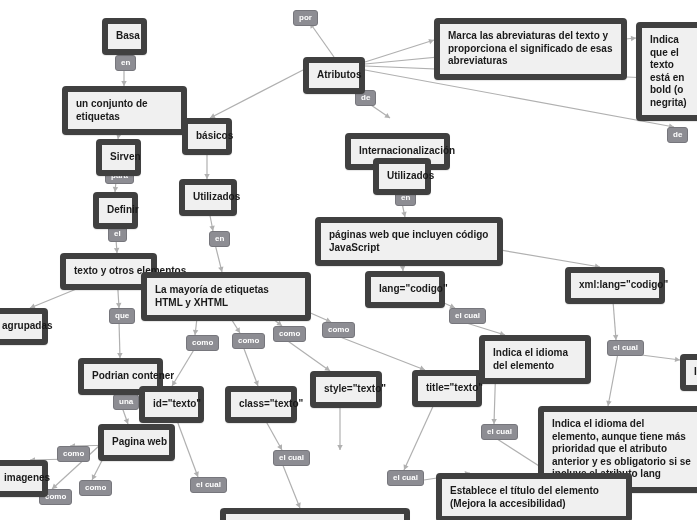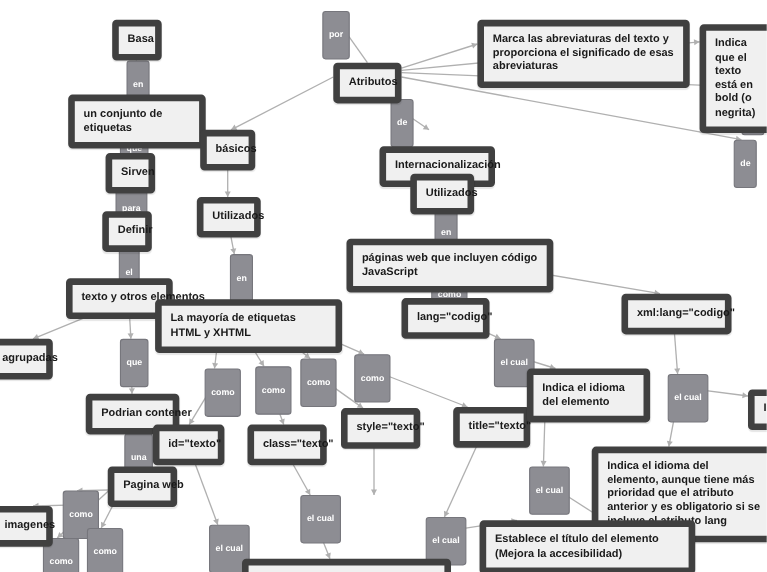--- a/index.html
+++ b/index.html
@@ -30,21 +30,21 @@
   .node.wrap{white-space:normal;text-align:left;}
   .label{
     position:absolute;
     box-sizing:border-box;
     background:#8d8d93;
     border:1px solid #76767c;
     border-radius:3px;
     color:#ffffff;
     font-size:8px;
     font-weight:bold;
-    padding:17px 5px;
+    padding:3px 5px;
     text-align:center;
     white-space:nowrap;
     line-height:1;
   }
 </style>
 </head>
 <body>
 
 <div id="canvas">
   <svg class="edges" id="edges-svg">
@@ -187,21 +187,21 @@
       <div class="label" style="left: 395px; top: 190px;">en</div>
       <div class="label" style="left: 392px; top: 246px;">como</div>
     </div>
   <div id="nodes-layer">
       <div class="node" style="left: 102px; top: 18px; width: 45px; min-height: 21px;">Basa</div>
       <div class="node wrap" style="left: 62px; top: 86px; width: 125px; min-height: 21px;">un conjunto de etiquetas</div>
       <div class="node" style="left: 96px; top: 139px; width: 45px; min-height: 21px;">Sirven</div>
       <div class="node" style="left: 93px; top: 192px; width: 45px; min-height: 21px;">Definir</div>
       <div class="node" style="left: 60px; top: 253px; width: 97px; min-height: 21px;">texto y otros elementos</div>
       <div class="node" style="left: 78px; top: 358px; width: 85px; min-height: 21px;">Podrian contener</div>
-      <div class="node" style="left: 98px; top: 424px; width: 63px; min-height: 21px;">Pagina web</div>
+      <div class="node" style="left: 98px; top: 424px; width: 77px; min-height: 21px;">Pagina web</div>
       <div class="node" style="left: -10px; top: 460px; width: 58px; min-height: 21px;">imagenes</div>
       <div class="node" style="left: -12px; top: 308px; width: 60px; min-height: 21px;">agrupadas</div>
       <div class="node" style="left: 303px; top: 57px; width: 62px; min-height: 21px;">Atributos</div>
       <div class="node" style="left: 182px; top: 118px; width: 50px; min-height: 21px;">básicos</div>
       <div class="node" style="left: 179px; top: 179px; width: 58px; min-height: 21px;">Utilizados</div>
       <div class="node wrap" style="left: 141px; top: 272px; width: 170px; min-height: 21px;">La mayoría de etiquetas HTML y XHTML</div>
       <div class="node" style="left: 139px; top: 386px; width: 65px; min-height: 21px;">id="texto"</div>
       <div class="node" style="left: 225px; top: 386px; width: 72px; min-height: 21px;">class="texto"</div>
       <div class="node" style="left: 310px; top: 371px; width: 72px; min-height: 21px;">style="texto"</div>
       <div class="node" style="left: 412px; top: 370px; width: 70px; min-height: 21px;">title="texto"</div>

